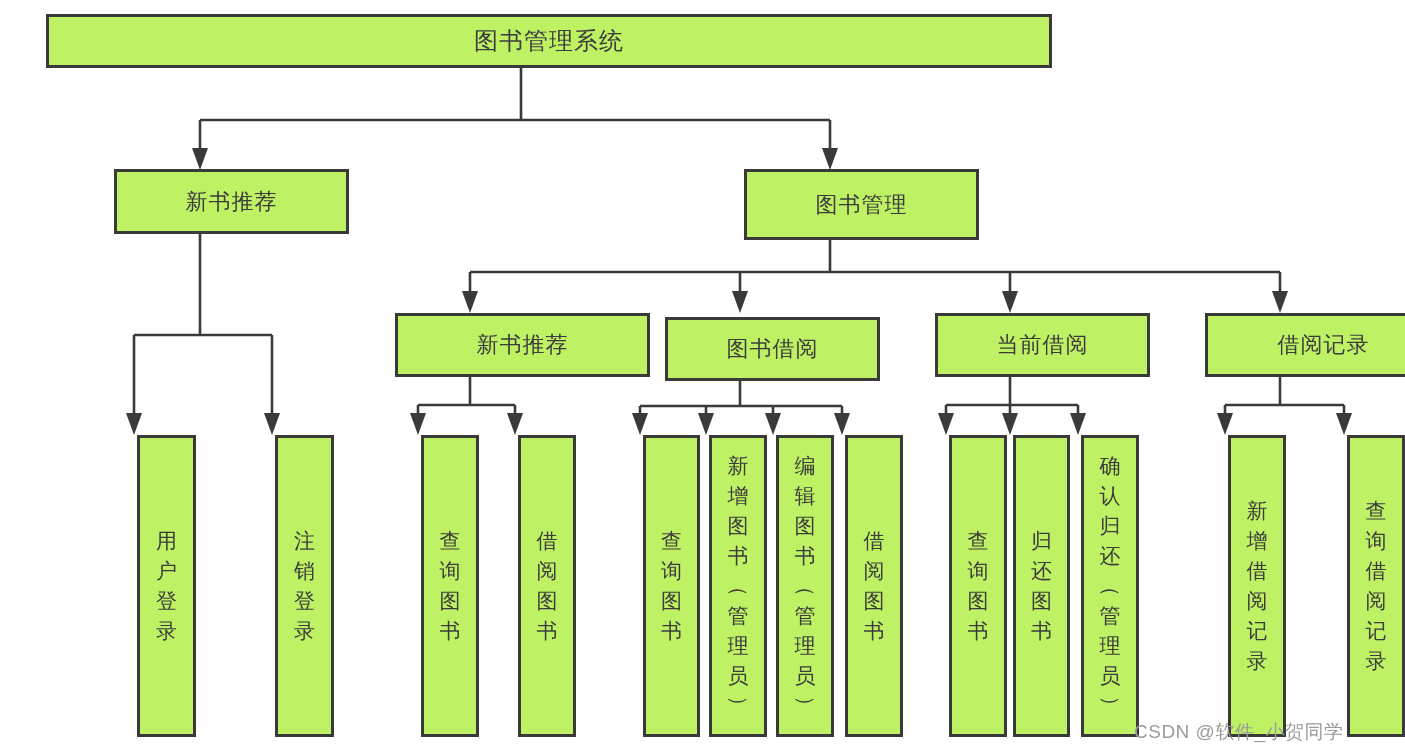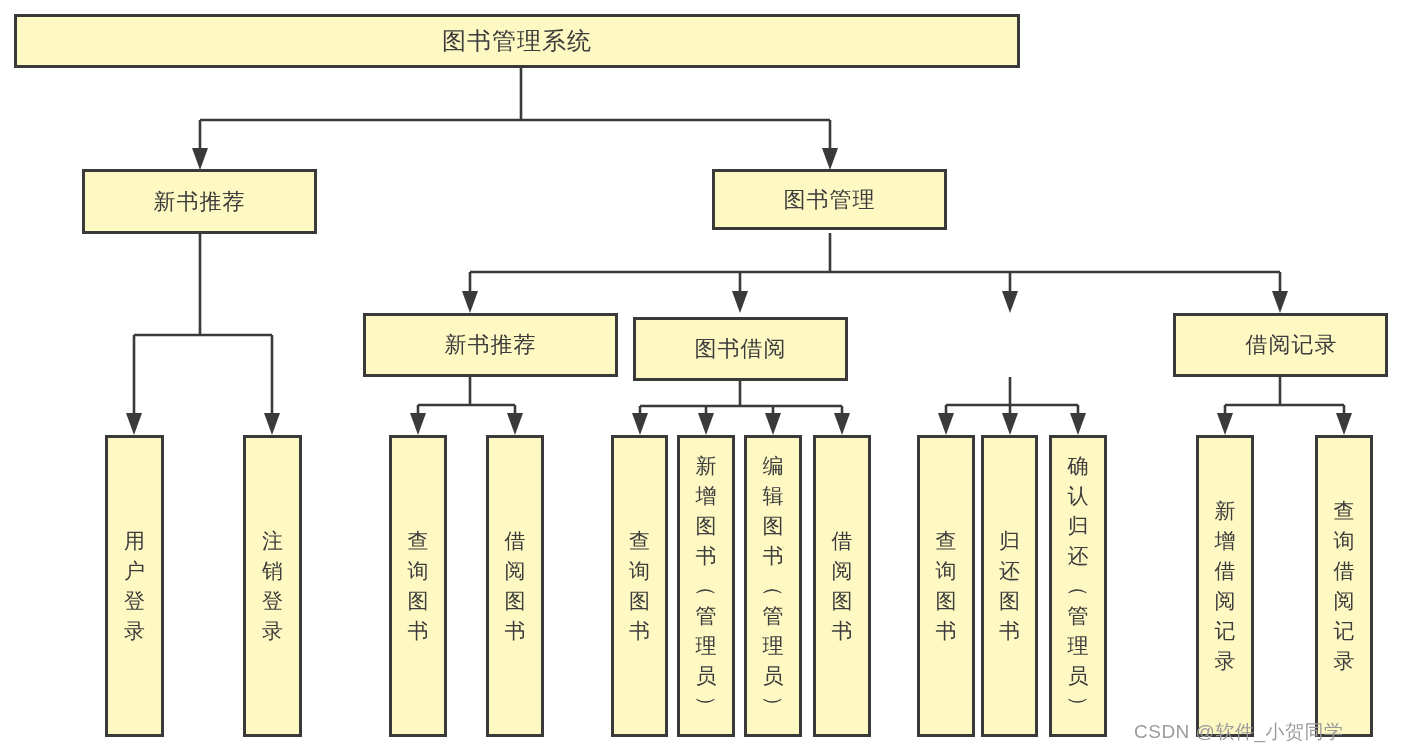--- a/index.html
+++ b/index.html
@@ -16,25 +16,26 @@
     font-family:"Liberation Sans","DejaVu Sans",sans-serif;
     color:var(--text);
     overflow:hidden;
   }
   #wires{position:absolute;left:0;top:0;z-index:1;}
   #wires path{stroke:var(--line);stroke-width:2.6;fill:none;}
   #wires polygon{fill:var(--line);stroke:none;}
   .node{
     position:absolute;
     box-sizing:border-box;
-    background:#fef9c3;
+    background:#bef264;
     border:3px solid var(--line);
     display:flex;align-items:center;justify-content:center;
     z-index:2;
     letter-spacing:1px;
+    margin-left:32px;
   }
   .root{font-size:24px;}
   .branch{font-size:22px;}
   .leaf{
     flex-direction:column;
     font-size:21px;
     letter-spacing:0;
   }
   .vchar{display:block;height:30px;line-height:30px;text-align:center;}
   .vchar.rot{transform:rotate(90deg);}
@@ -96,24 +97,25 @@
     <g>
       <path d="M1280 377 V405 M1225 405 H1344 M1225 405 V416 M1344 405 V416"></path>
       <polygon points="1225,435 1217,413 1233,413"></polygon>
       <polygon points="1344,435 1336,413 1352,413"></polygon>
     </g>
   </svg>
 
   <div class="node root" style="left:14px;top:14px;width:1006px;height:54px;">图书管理系统</div>
 
   <div class="node branch" style="left:82px;top:169px;width:235px;height:65px;">新书推荐</div>
-  <div class="node branch" style="left:712px;top:169px;width:235px;height:61px;">图书管理</div>
+  <div class="node branch" style="left:712px;top:169px;width:235px;height:71px;">图书管理</div>
 
   <div class="node branch" style="left:363px;top:313px;width:255px;height:64px;">新书推荐</div>
   <div class="node branch" style="left:633px;top:317px;width:215px;height:64px;">图书借阅</div>
+  <div class="node branch" style="left:903px;top:313px;width:215px;height:64px;">当前借阅</div>
   <div class="node branch" style="left:1173px;top:313px;width:215px;height:64px;padding-left:22px;">借阅记录</div>
 
   <div class="node leaf vtext" style="left:105px;top:435px;width:59px;height:302px;">
       <span class="vchar">用</span>
       <span class="vchar">户</span>
       <span class="vchar">登</span>
       <span class="vchar">录</span>
     </div>
   <div class="node leaf vtext" style="left:243px;top:435px;width:59px;height:302px;">
       <span class="vchar">注</span>

